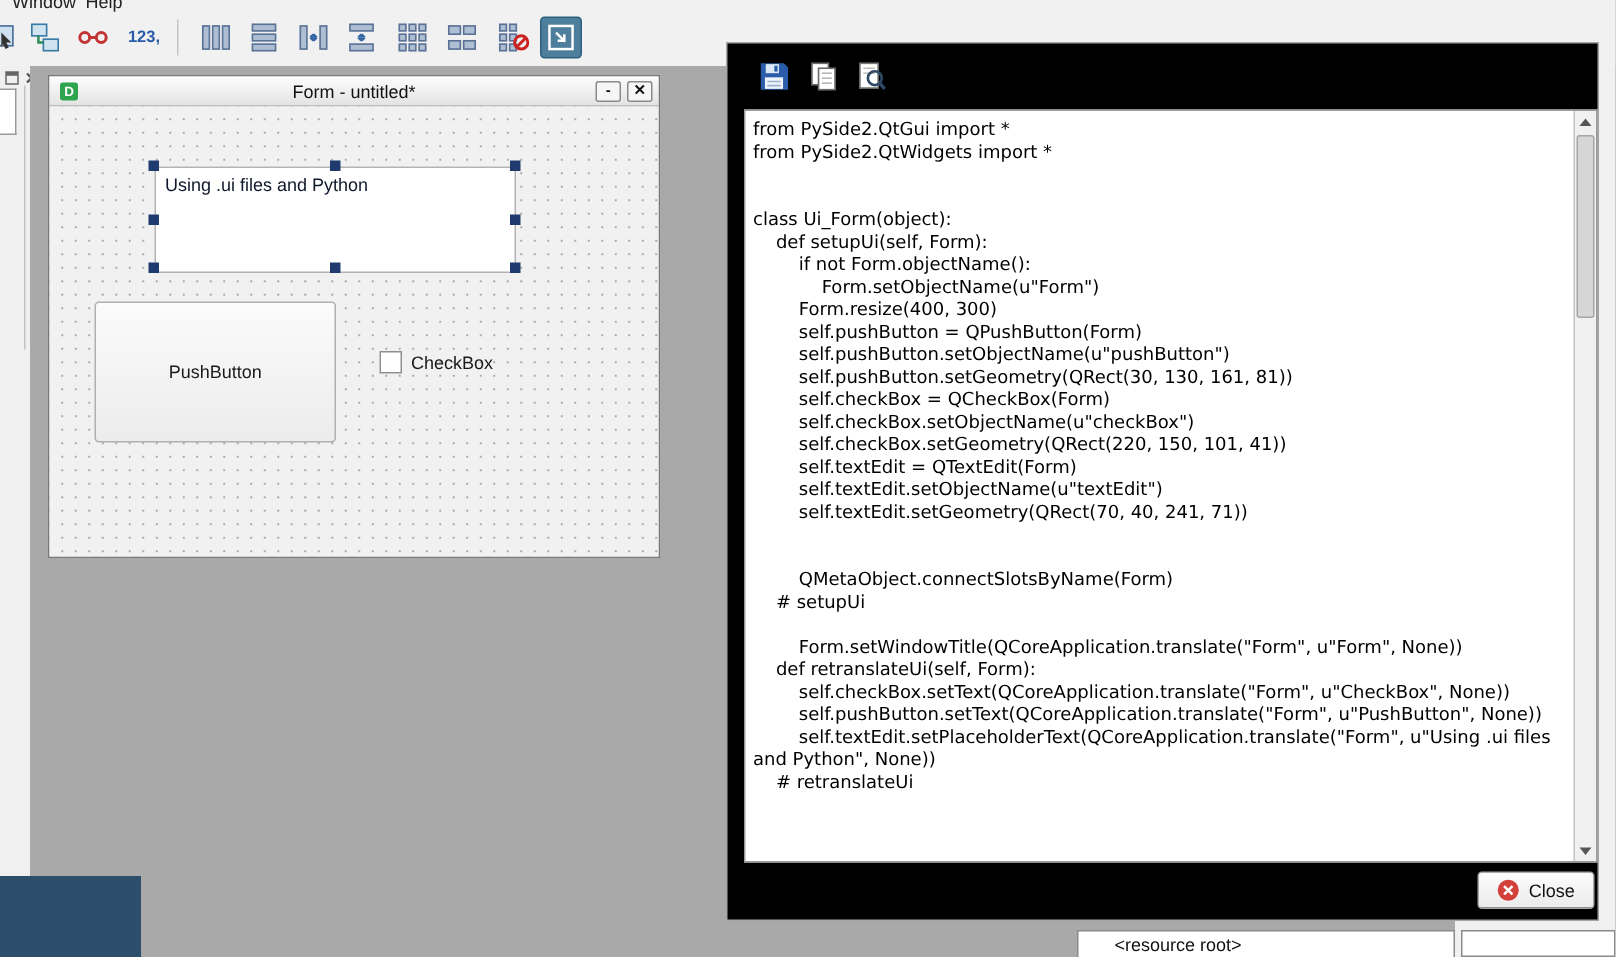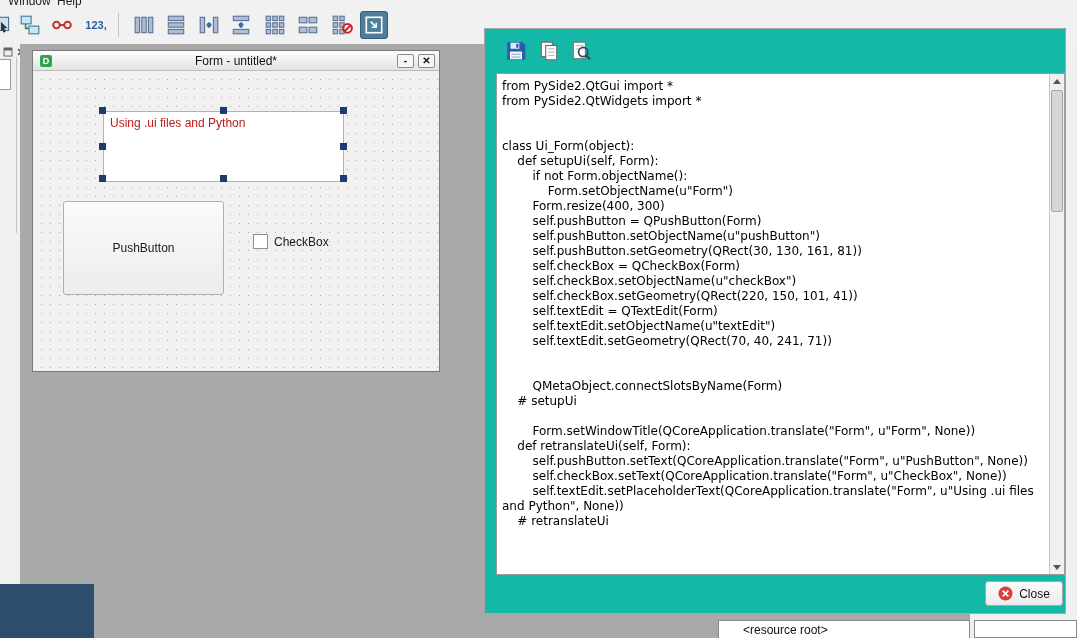--- a/index.html
+++ b/index.html
@@ -43,31 +43,31 @@
     border-radius:2px; color:#fff; font-size:9px; line-height:12px; text-align:center; font-weight:bold; }
   #fw-title { position:absolute; left:0; right:0; top:3px; text-align:center; font-size:12px; color:#111; }
   #fw-buttons { position:absolute; right:4px; top:3px; display:flex; gap:4px; }
   .fw-btn { width:17px; height:14px; border:1px solid #8a8a8a; background:#f6f6f6; border-radius:2px;
     font-size:10px; line-height:12px; text-align:center; font-weight:bold; color:#111; }
   #fw-content { position:absolute; left:0; top:20px; width:406px; height:300px; background:#f1f1f1;
     background-image: radial-gradient(circle, #a8a8a8 0.8px, rgba(0,0,0,0) 1px);
     background-size: 9px 9px; background-position: 4px 4px; }
 
   #w-textedit { position:absolute; left:70px; top:40px; width:241px; height:71px;
-    background:#ffffff; border:1px solid #b2b2b2; padding:4px 6px; color:#b91c1c; font-size:12px; }
+    background:#ffffff; border:1px solid #b2b2b2; padding:4px 6px; color:#0f172a; font-size:12px; }
   .handle { position:absolute; width:7px; height:7px; background:#1e3a6e; }
   #w-pushbutton { position:absolute; left:30px; top:130px; width:161px; height:94px;
     background:linear-gradient(#fbfbfb,#ececec); border:1px solid #b0b0b0; border-radius:3px;
     display:flex; align-items:center; justify-content:center; font-size:12px; color:#1a1a1a; }
   #w-checkbox { position:absolute; left:220px; top:150px; width:101px; height:41px;
     display:flex; align-items:center; gap:6px; }
   #w-checkbox .box { width:15px; height:15px; background:#ffffff; border:1px solid #8f8f8f; }
 
   
-  #code-dialog { left:484px; top:28px; width:582px; height:586px; background:#14b8a6; border:1px solid #a5a5a5; }
+  #code-dialog { left:484px; top:28px; width:582px; height:586px; background:#000000; border:1px solid #a5a5a5; }
   .dbtn { position:absolute; top:9px; width:26px; height:26px; display:flex; align-items:center; justify-content:center; }
   .dbtn svg { width:22px; height:22px; }
   #code-area { position:absolute; left:11px; top:44px; width:569px; height:502px;
     background:#ffffff; border:1px solid #9b9b9b; overflow:hidden; }
   #code-lines { position:absolute; left:0; top:0; right:15px; padding:5px 2px 0 5px;
     font-family:"DejaVu Sans", sans-serif; font-size:12px; line-height:15px; color:#000; }
   .cl { white-space:pre; min-height:15px; }
   #vscroll { position:absolute; top:0; right:0; bottom:0; width:15px; background:#f0f0f0; border-left:1px solid #c6c6c6; }
   .sb-arrow { position:absolute; left:0; width:14px; height:14px; display:flex; align-items:center; justify-content:center; }
   .tri-up { width:0; height:0; border-left:4px solid transparent; border-right:4px solid transparent; border-bottom:5px solid #555; }
@@ -283,22 +283,22 @@
       <div class="cl">        self.textEdit = QTextEdit(Form)</div>
       <div class="cl">        self.textEdit.setObjectName(u"textEdit")</div>
       <div class="cl">        self.textEdit.setGeometry(QRect(70, 40, 241, 71))</div>
       <div class="cl"></div>
       <div class="cl"></div>
       <div class="cl">        QMetaObject.connectSlotsByName(Form)</div>
       <div class="cl">    # setupUi</div>
       <div class="cl"></div>
       <div class="cl">        Form.setWindowTitle(QCoreApplication.translate("Form", u"Form", None))</div>
       <div class="cl">    def retranslateUi(self, Form):</div>
+      <div class="cl">        self.checkBox.setText(QCoreApplication.translate("Form", u"CheckBox", None))</div>
       <div class="cl">        self.pushButton.setText(QCoreApplication.translate("Form", u"PushButton", None))</div>
-      <div class="cl">        self.checkBox.setText(QCoreApplication.translate("Form", u"CheckBox", None))</div>
       <div class="cl">        self.textEdit.setPlaceholderText(QCoreApplication.translate("Form", u"Using .ui files</div>
       <div class="cl">and Python", None))</div>
       <div class="cl">    # retranslateUi</div>
     </div>
     <div id="vscroll">
       <div class="sb-arrow" style="top:0">
           <div class="tri-up"></div>
         </div>
       <div id="sb-thumb"></div>
       <div class="sb-arrow" style="bottom:0">

